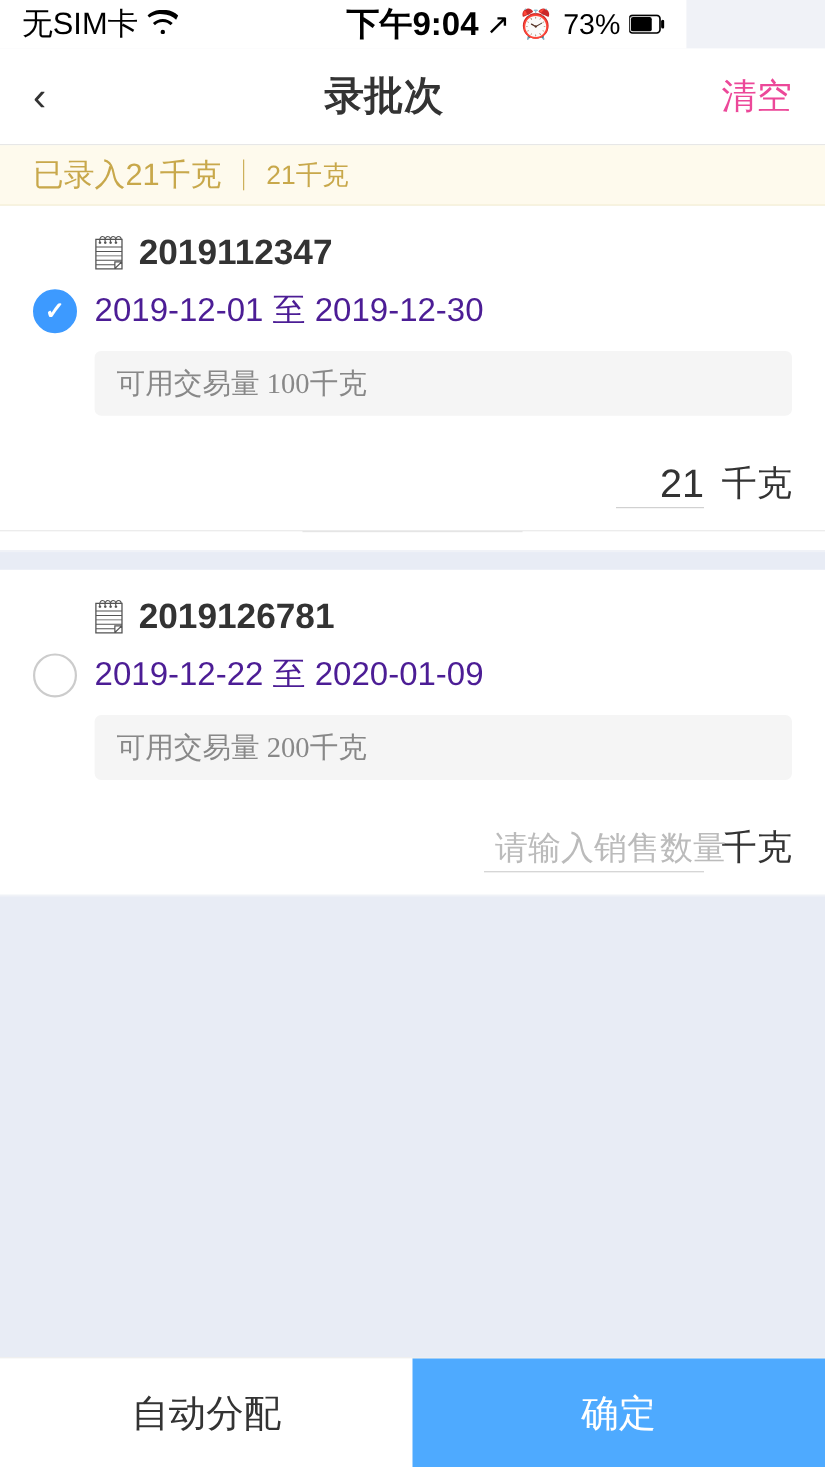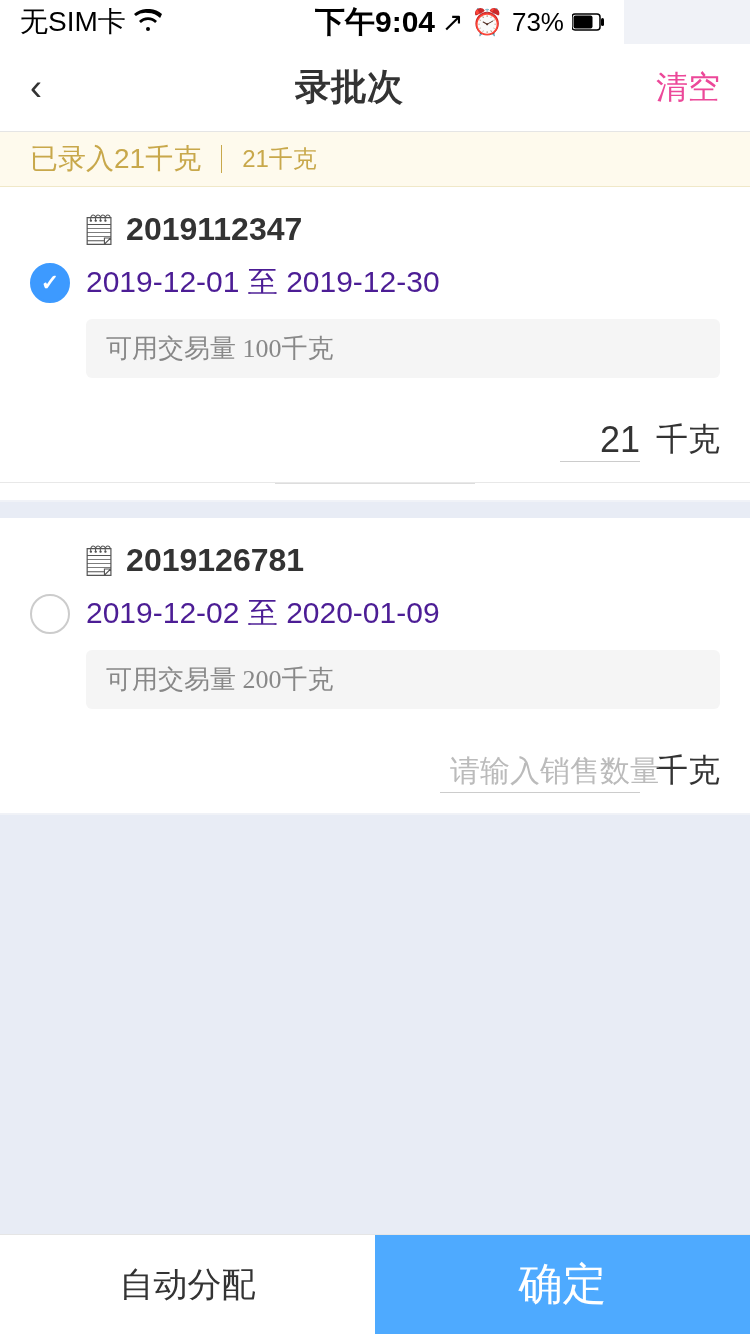--- a/index.html
+++ b/index.html
@@ -262,21 +262,21 @@
       font-size: 34px;
       color: #333;
       background: #fff;
       cursor: pointer;
     }
     .bottom-btn-right {
       flex: 1;
       display: flex;
       align-items: center;
       justify-content: center;
-      font-size: 44px;
+      font-size: 34px;
       color: #fff;
       background: #4eaaff;
       cursor: pointer;
     }
 
     .main-content {
       display: flex;
       flex-direction: column;
       min-height: calc(1334px - 44px - 88px - 100px);
     }
@@ -352,21 +352,21 @@
   <div class="batch-section-gap"></div>
 
   <div class="batch-card">
     <div class="batch-card-inner">
       <div class="batch-id-row">
         <span class="batch-id-icon">🗒</span>
         <span class="batch-id-text">2019126781</span>
       </div>
       <div class="batch-date-row">
         <div class="radio-btn"></div>
-        <span class="batch-date-text">2019-12-02 至 2020-01-09</span>
+        <span class="batch-date-text">2019-12-22 至 2020-01-09</span>
       </div>
       <div class="batch-avail-row">
         <span class="batch-avail-text">可用交易量 200千克</span>
       </div>
     </div>
 
     <div class="input-row" style="position: relative; padding-left: 22px;">
       <div class="input-row-inner">
         <input type="number" class="input-field" placeholder="" style="width: 200px; text-align: right;">
         <span class="input-placeholder" style="position:absolute; right:90px; pointer-events:none; color:#bbb; font-size:30px;">请输入销售数量</span>

